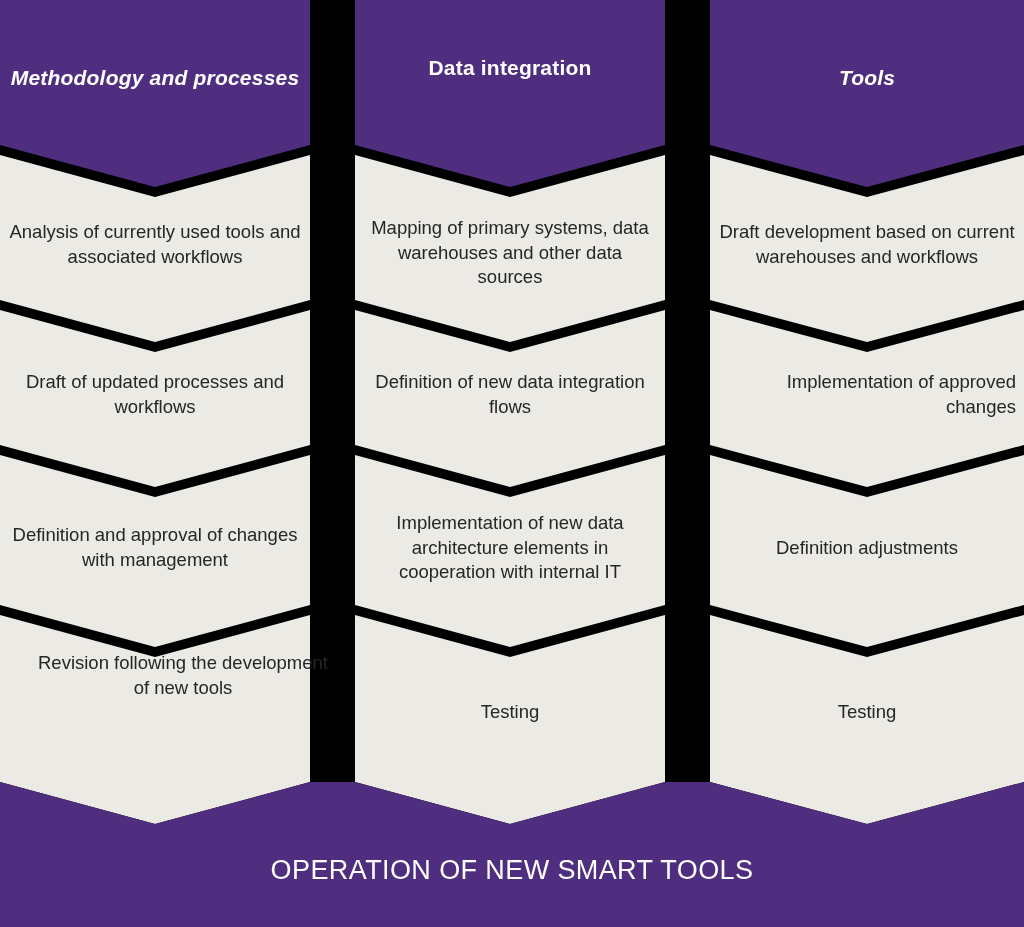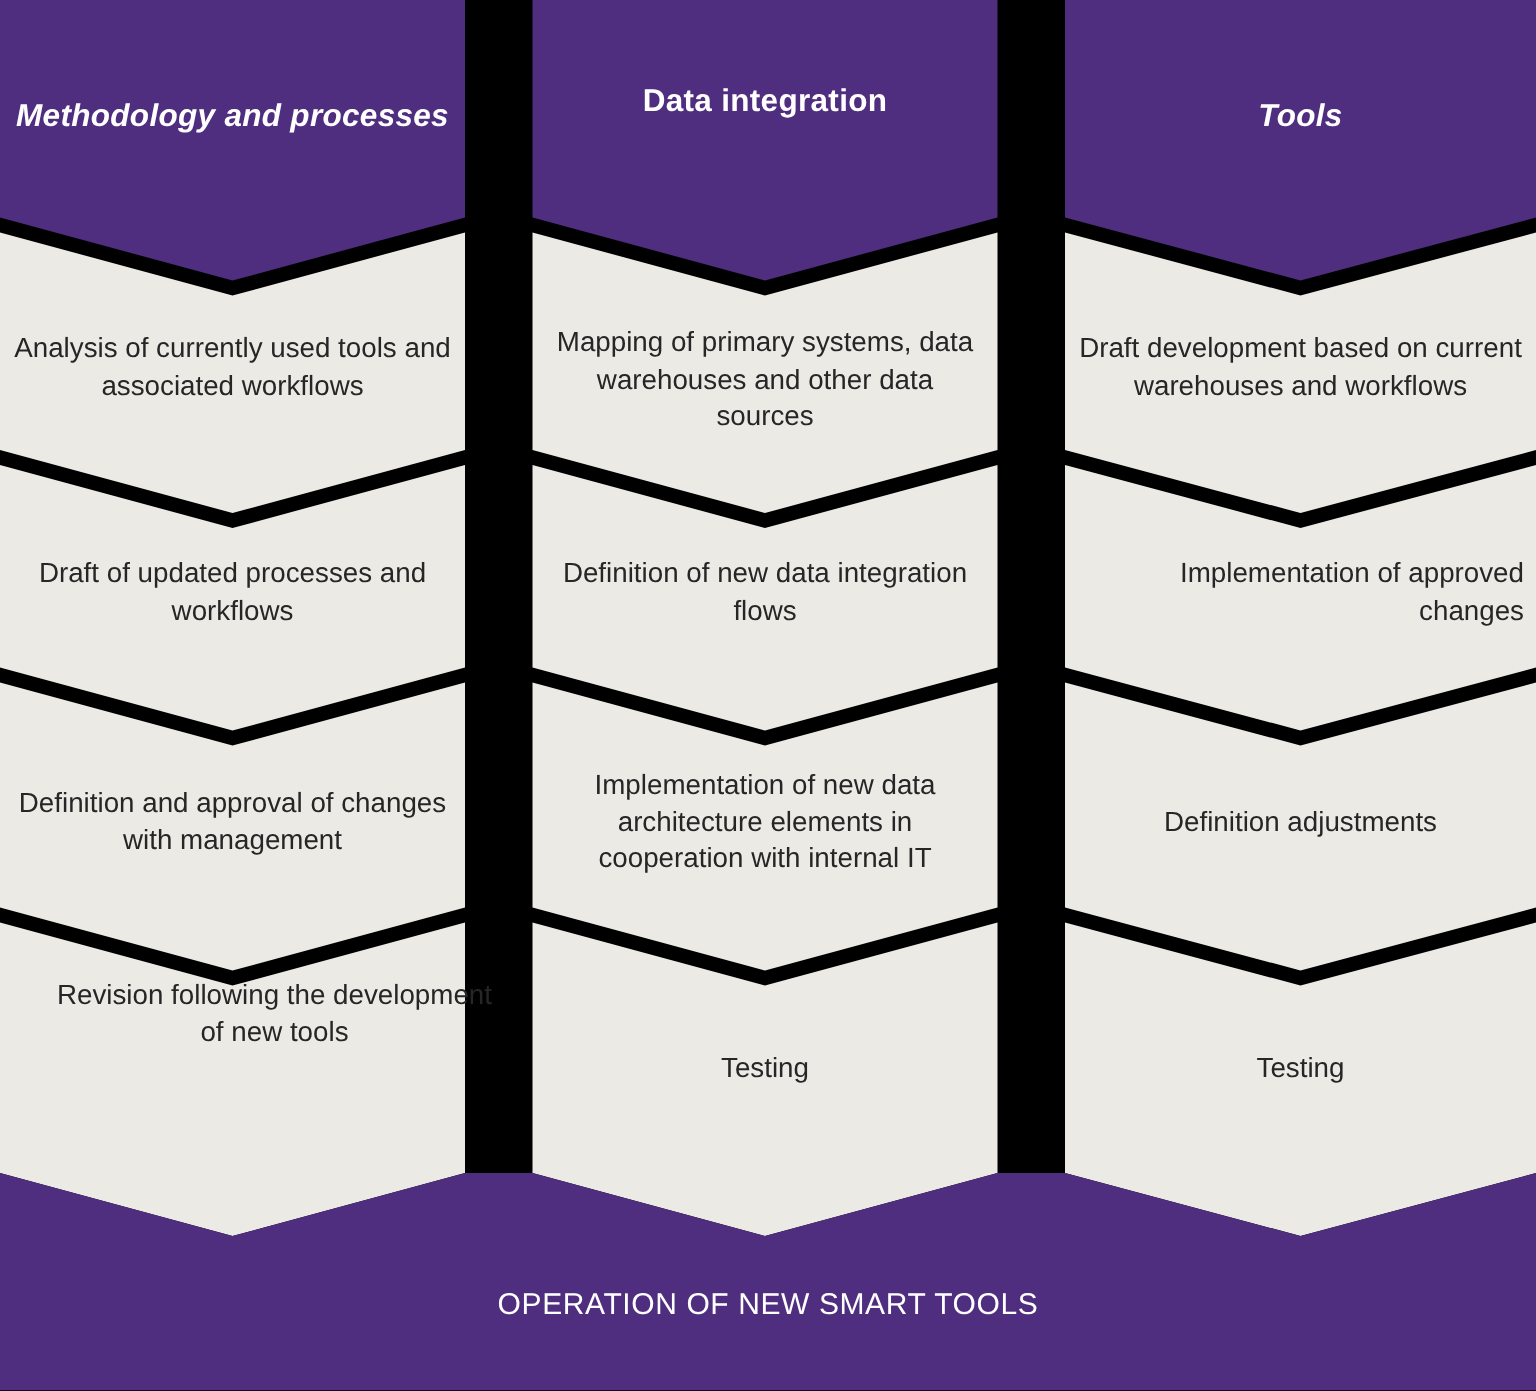--- a/index.html
+++ b/index.html
@@ -30,21 +30,21 @@
     letter-spacing:0.2px;
   }
   .cell-label{
     color:#262626;
     font-size:18.5px;
     font-weight:normal;
     line-height:1.33;
   }
   .footer-label{
     color:#FFFFFF;
-    font-size:20px;
+    font-size:27px;
     font-weight:normal;
     letter-spacing:0.4px;
   }
 </style>
 </head>
 <body>
 
 <svg id="diagram" viewBox="0 0 1024 927" width="1024" height="927" xmlns="http://www.w3.org/2000/svg">
   <rect x="0" y="0" width="1024" height="927" fill="#000000"></rect>
   <g id="shapes">

